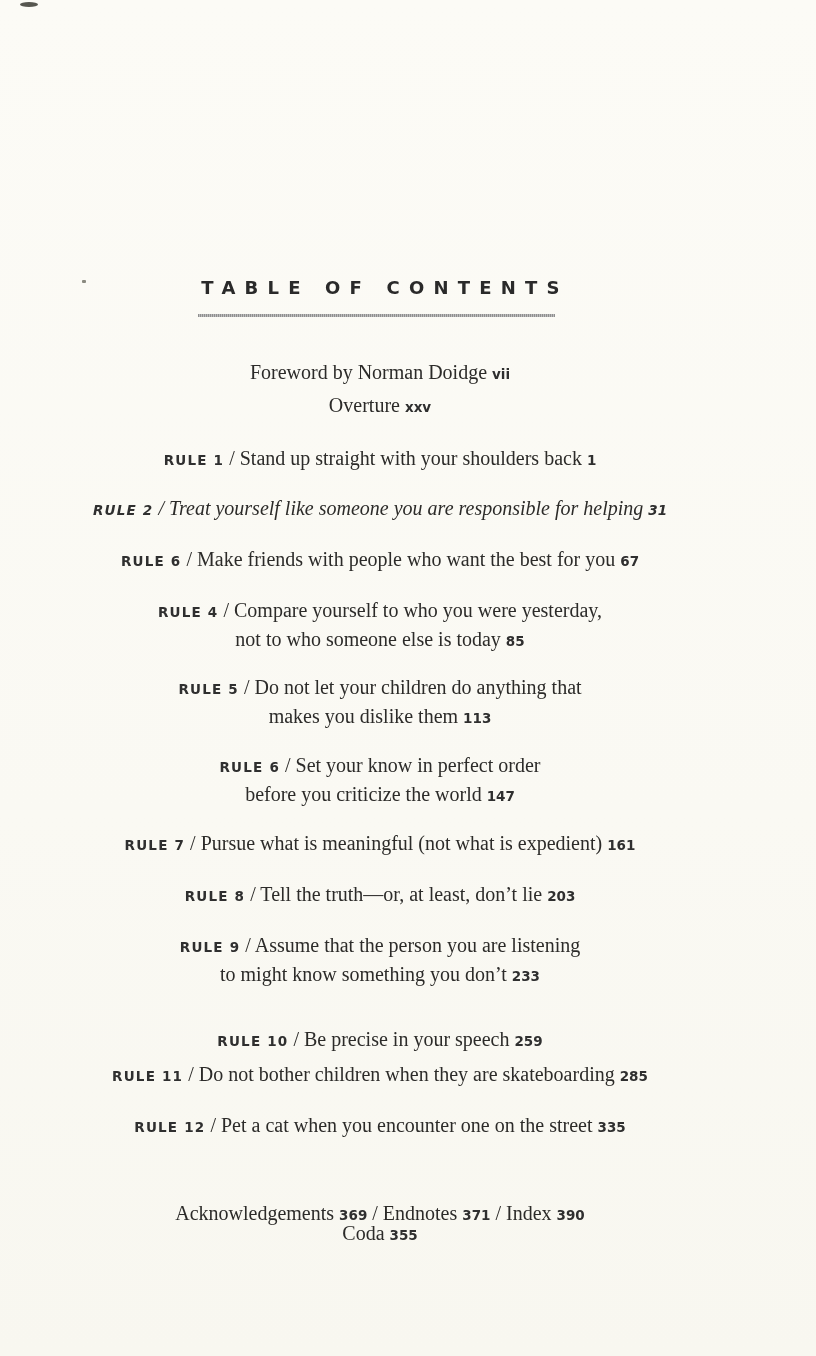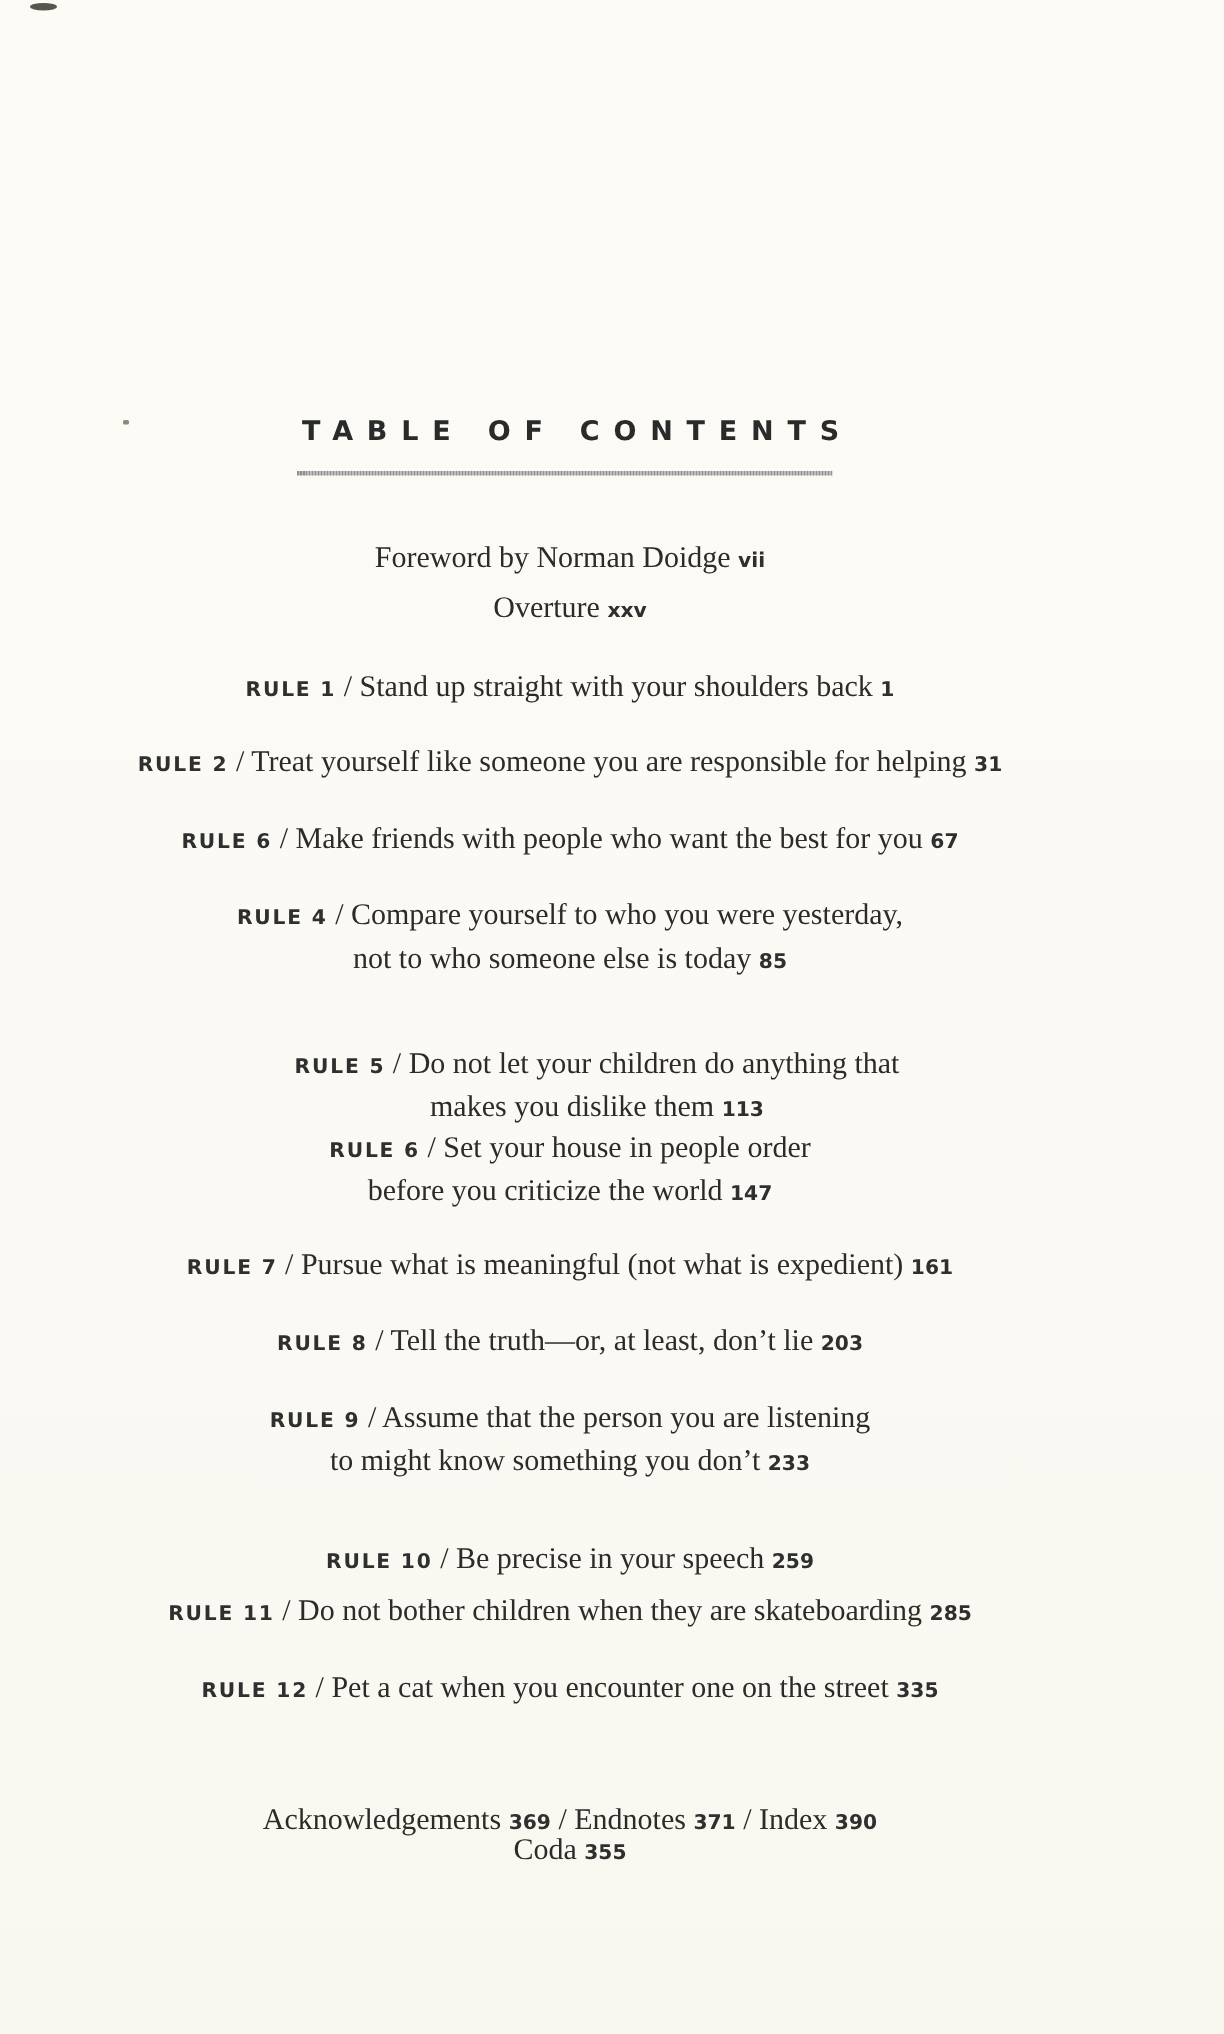--- a/index.html
+++ b/index.html
@@ -98,53 +98,53 @@
   <div class="entry" style="top:392px;">
     <span>Overture</span>
     <span class="pg">xxv</span>
   </div>
 
   <div class="entry" style="top:445px;">
     <span class="rule-label">RULE 1</span><span class="sep"> / </span><span>Stand up straight with your shoulders back</span>
     <span class="pg">1</span>
   </div>
 
-  <div class="entry" style="top:495px;">
+  <div class="entry" style="top:495px;font-style:italic;">
     <span class="rule-label">RULE 2</span><span class="sep"> / </span><span>Treat yourself like someone you are responsible for helping</span>
     <span class="pg">31</span>
   </div>
 
   <div class="entry" style="top:546px;">
     <span class="rule-label">RULE 6</span><span class="sep"> / </span><span>Make friends with people who want the best for you</span>
     <span class="pg">67</span>
   </div>
 
   <div class="entry" style="top:597px;">
     <div>
       <span class="rule-label">RULE 4</span><span class="sep"> / </span><span>Compare yourself to who you were yesterday,</span>
     </div>
     <div>
       <span>not to who someone else is today</span>
       <span class="pg">85</span>
     </div>
   </div>
 
-  <div class="entry" style="top:696px;padding-left:18px;">
+  <div class="entry" style="top:674px;">
     <div>
       <span class="rule-label">RULE 5</span><span class="sep"> / </span><span>Do not let your children do anything that</span>
     </div>
     <div>
       <span>makes you dislike them</span>
       <span class="pg">113</span>
     </div>
   </div>
 
   <div class="entry" style="top:752px;">
     <div>
-      <span class="rule-label">RULE 6</span><span class="sep"> / </span><span>Set your house in people order</span>
+      <span class="rule-label">RULE 6</span><span class="sep"> / </span><span>Set your know in perfect order</span>
     </div>
     <div>
       <span>before you criticize the world</span>
       <span class="pg">147</span>
     </div>
   </div>
 
   <div class="entry" style="top:830px;">
     <span class="rule-label">RULE 7</span><span class="sep"> / </span><span>Pursue what is meaningful (not what is expedient)</span>
     <span class="pg">161</span>

